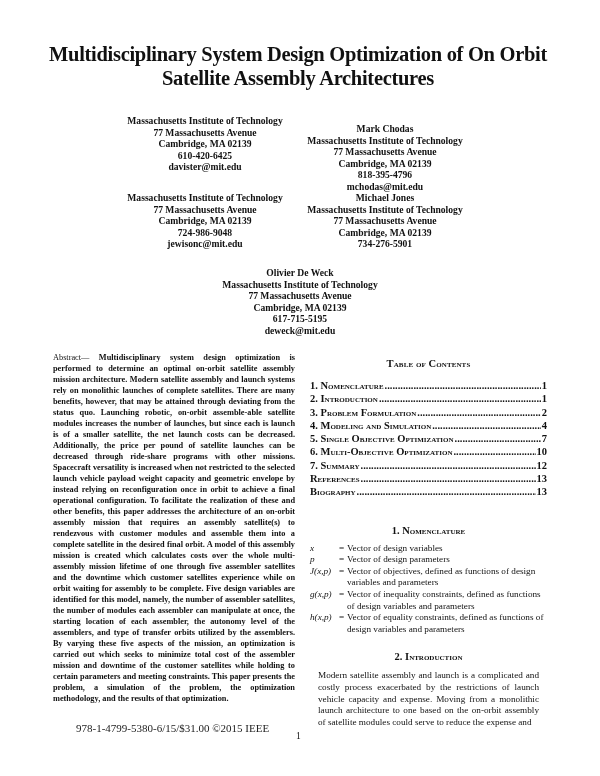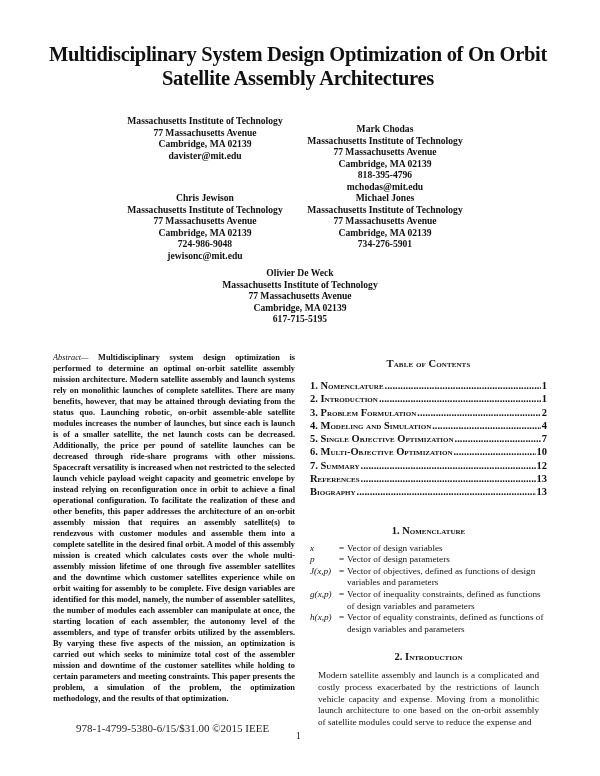--- a/index.html
+++ b/index.html
@@ -4,21 +4,21 @@
 <style>
   html, body { margin:0; padding:0; background:#ffffff; }
   body { width:600px; height:776px; position:relative; overflow:hidden;
          font-family:"Liberation Serif", "DejaVu Serif", serif; color:#111; }
   .title { position:absolute; left:0; top:42px; width:596px; text-align:center;
            font-weight:bold; font-size:20.5px; line-height:24px; letter-spacing:-0.3px; }
   .author { position:absolute; text-align:center; font-weight:bold; font-size:9.6px; line-height:11.6px; width:200px; }
   .author div { white-space:nowrap; }
   .col-left { position:absolute; left:53px; top:352px; width:242px; }
   .abstract { font-weight:bold; font-size:8.3px; line-height:11.0px; text-align:justify; margin:0; }
-  .abstract .lbl { font-style:italic; font-weight:normal; }
+  .abstract .lbl { font-weight:normal; }
   .copyright { position:absolute; left:76px; top:722px; font-size:11px; color:#222; }
   .pagenum { position:absolute; left:296px; top:731px; font-size:9.5px; }
   .col-right { position:absolute; left:310px; top:352px; width:237px; }
   .toc-title { text-align:center; font-weight:bold; font-size:10.5px; margin:6px 0 10px 0; font-variant:small-caps; letter-spacing:0.1px; }
   .toc-row { display:flex; align-items:baseline; font-weight:bold; font-size:10.5px; line-height:13.3px; font-variant:small-caps; }
   .toc-row .lab { white-space:nowrap; }
   .toc-row .dots { flex:1; overflow:hidden; white-space:nowrap; margin:0 1px; }
   .toc-row .dots::after { content:"................................................................................................................"; }
   .toc-row .pg { white-space:nowrap; }
   .sec-head { text-align:center; font-weight:bold; font-size:10.5px; font-variant:small-caps; margin:0; }
@@ -34,51 +34,52 @@
 
 <div class="title">
   <div>Multidisciplinary System Design Optimization of On Orbit</div>
   <div>Satellite Assembly Architectures</div>
 </div>
 
 <div class="author" style="left:105px; top:115px;">
   <div>Massachusetts Institute of Technology</div>
   <div>77 Massachusetts Avenue</div>
   <div>Cambridge, MA 02139</div>
+  <div>610-420-6425</div>
   <div>davister@mit.edu</div>
 </div>
 <div class="author" style="left:285px; top:123px;">
   <div>Mark Chodas</div>
   <div>Massachusetts Institute of Technology</div>
   <div>77 Massachusetts Avenue</div>
   <div>Cambridge, MA 02139</div>
   <div>818-395-4796</div>
   <div>mchodas@mit.edu</div>
 </div>
 <div class="author" style="left:105px; top:192px;">
-  <div>Chris Jewison</div>
   <div>Massachusetts Institute of Technology</div>
   <div>77 Massachusetts Avenue</div>
   <div>Cambridge, MA 02139</div>
   <div>724-986-9048</div>
   <div>jewisonc@mit.edu</div>
 </div>
 <div class="author" style="left:285px; top:192px;">
   <div>Michael Jones</div>
   <div>Massachusetts Institute of Technology</div>
   <div>77 Massachusetts Avenue</div>
   <div>Cambridge, MA 02139</div>
   <div>734-276-5901</div>
 </div>
 <div class="author" style="left:200px; top:267px;">
   <div>Olivier De Weck</div>
   <div>Massachusetts Institute of Technology</div>
   <div>77 Massachusetts Avenue</div>
   <div>Cambridge, MA 02139</div>
   <div>617-715-5195</div>
+  <div>deweck@mit.edu</div>
 </div>
 
 <div class="col-left">
   <p class="abstract"><span class="lbl">Abstract—</span><span> Multidisciplinary system design optimization is performed to determine an optimal on-orbit satellite assembly mission architecture. Modern satellite assembly and launch systems rely on monolithic launches of complete satellites. There are many benefits, however, that may be attained through deviating from the status quo. Launching robotic, on-orbit assemble-able satellite modules increases the number of launches, but since each is launch is of a smaller satellite, the net launch costs can be decreased. Additionally, the price per pound of satellite launches can be decreased through ride-share programs with other missions. Spacecraft versatility is increased when not restricted to the selected launch vehicle payload weight capacity and geometric envelope by instead relying on reconfiguration once in orbit to achieve a final operational configuration. To facilitate the realization of these and other benefits, this paper addresses the architecture of an on-orbit assembly mission that requires an assembly satellite(s) to rendezvous with customer modules and assemble them into a complete satellite in the desired final orbit. A model of this assembly mission is created which calculates costs over the whole multi-assembly mission lifetime of one through five assembler satellites and the downtime which customer satellites experience while on orbit waiting for assembly to be complete. Five design variables are identified for this model, namely, the number of assembler satellites, the number of modules each assembler can manipulate at once, the starting location of each assembler, the autonomy level of the assemblers, and type of transfer orbits utilized by the assemblers. By varying these five aspects of the mission, an optimization is carried out which seeks to minimize total cost of the assembler mission and downtime of the customer satellites while holding to certain parameters and meeting constraints. This paper presents the problem, a simulation of the problem, the optimization methodology, and the results of that optimization.</span></p>
 </div>
 
 <div class="copyright">978-1-4799-5380-6/15/$31.00 ©2015 IEEE</div>
 <div class="pagenum">1</div>
 
 <div class="col-right">

